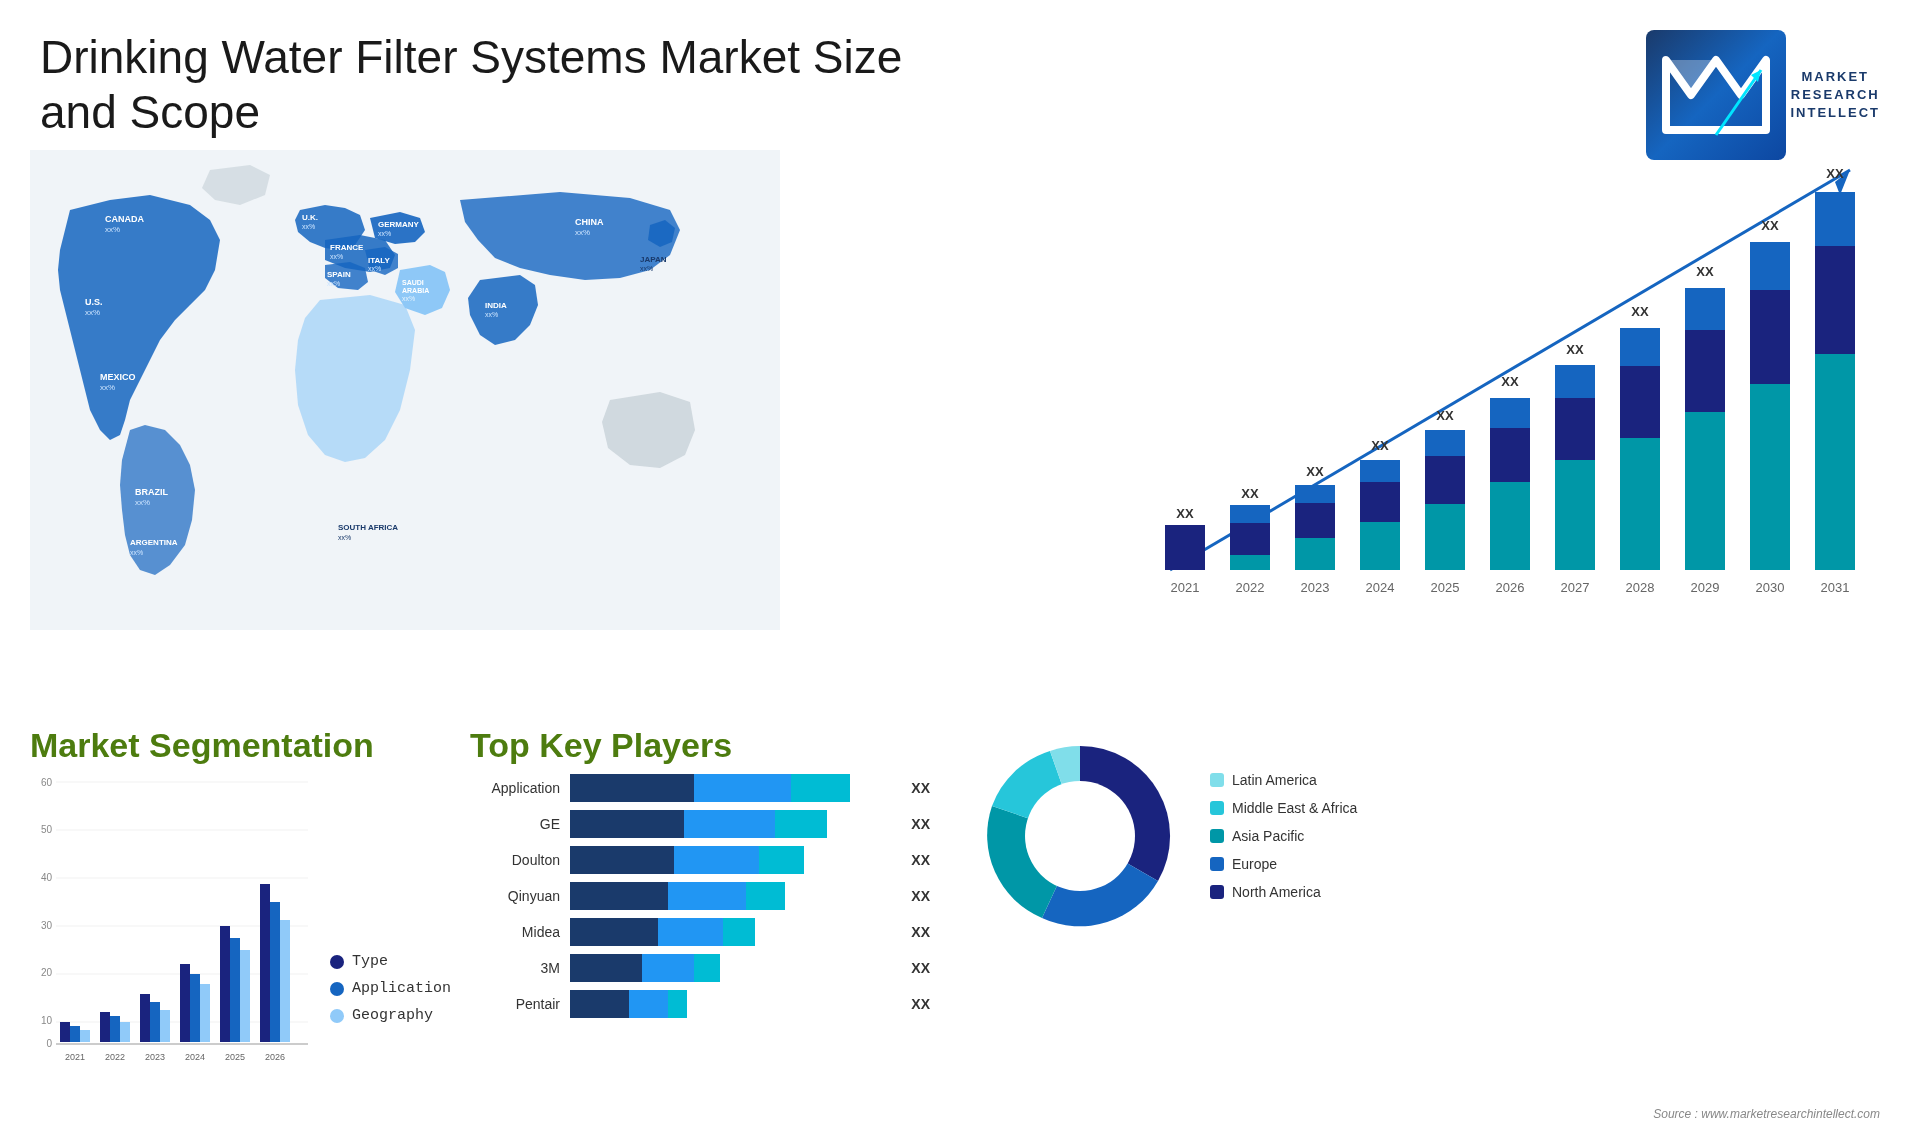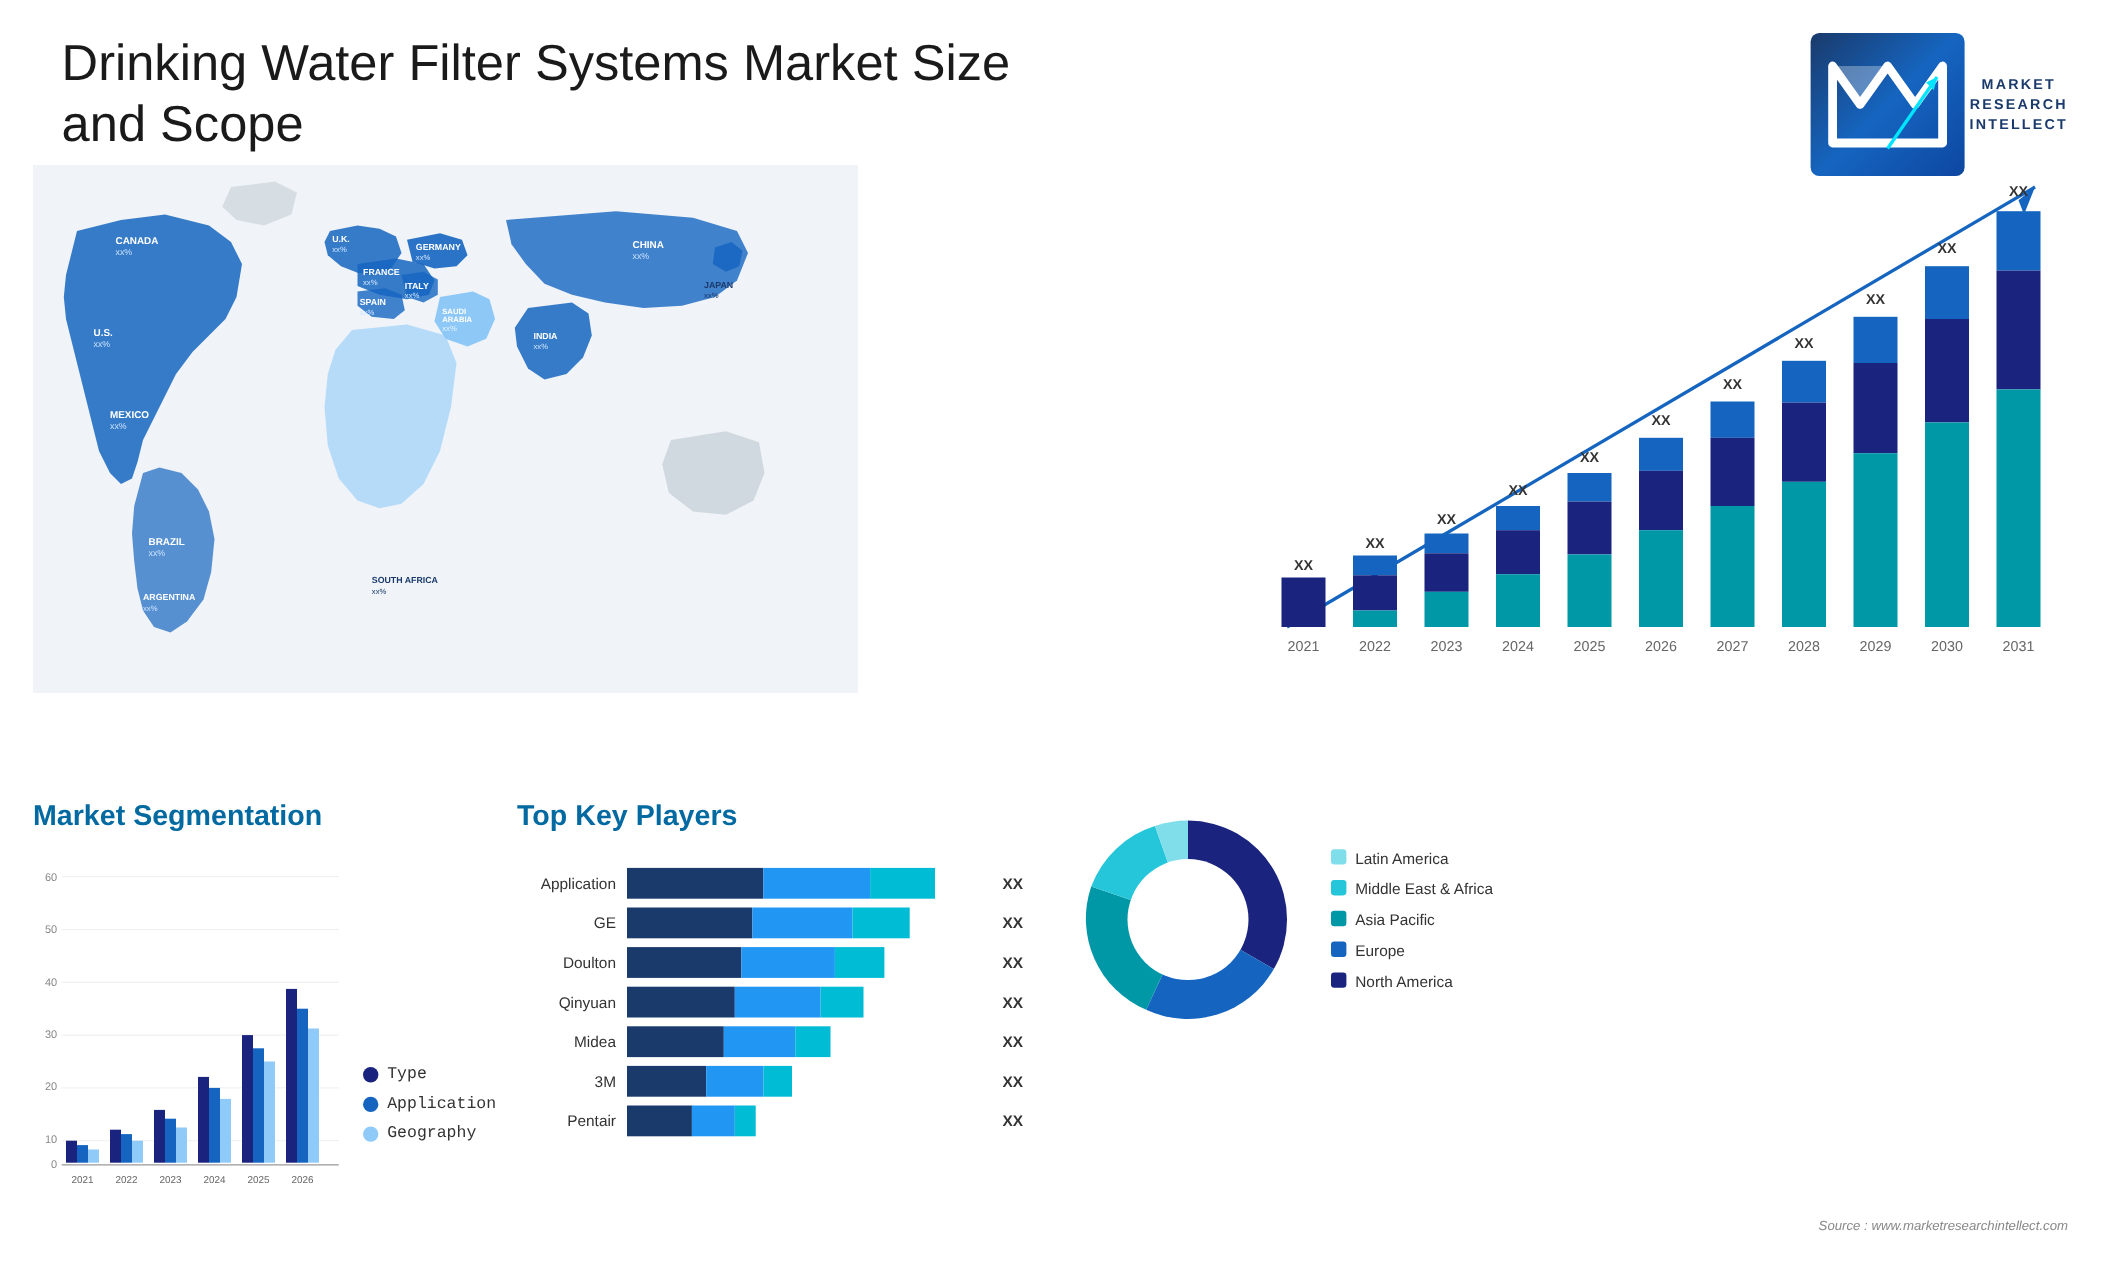--- a/index.html
+++ b/index.html
@@ -11,21 +11,20 @@
       overflow: hidden;
       position: relative;
     }
 
     
     .header {
       display: flex;
       justify-content: space-between;
       align-items: flex-start;
       padding: 30px 40px 10px 40px;
-      margin-left: 16px;
     }
     .main-title {
       font-size: 46px;
       font-weight: 400;
       color: #1a1a1a;
       line-height: 1.2;
       max-width: 900px;
     }
     .logo-area {
       display: flex;
@@ -88,24 +87,24 @@
     }
     .players-section {
       width: 460px;
       flex-shrink: 0;
     }
     .regional-section {
       flex: 1;
     }
 
     .section-title {
-      font-size: 26px;
+      font-size: 34px;
       font-weight: 700;
-      color: #0369a1;
-      margin-bottom: 32px;
+      color: #4d7c0f;
+      margin-bottom: 9px;
     }
 
     
     .world-map-container {
       width: 100%;
       height: 100%;
       position: relative;
     }
 
     
@@ -201,21 +200,21 @@
       height: 220px;
       flex-shrink: 0;
     }
     .regional-legend {
       display: flex;
       flex-direction: column;
       gap: 12px;
     }
     .reg-legend-item {
       display: flex;
-      align-items: flex-start;
+      align-items: center;
       gap: 8px;
       font-size: 14px;
       color: #333;
     }
     .reg-legend-dot {
       width: 14px;
       height: 14px;
       border-radius: 3px;
     }
 

